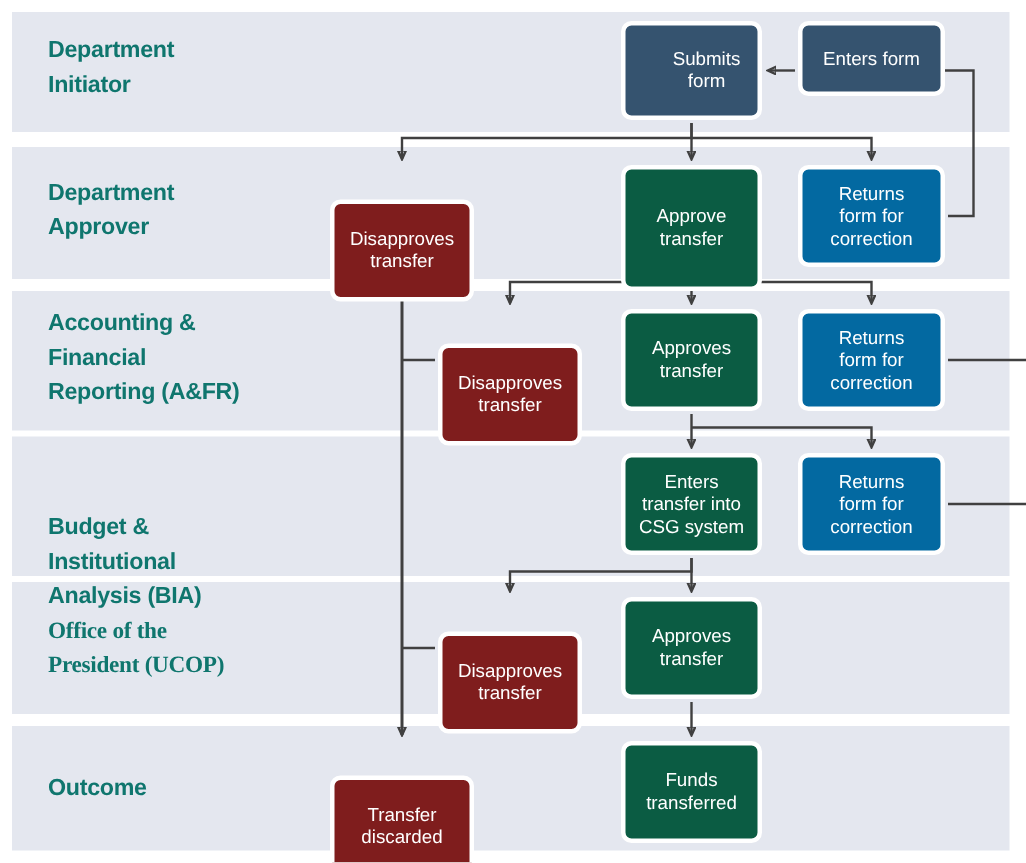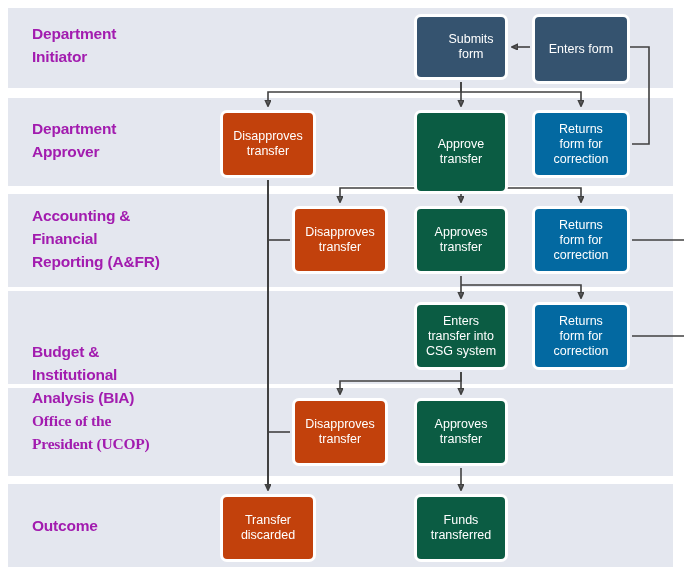--- a/index.html
+++ b/index.html
@@ -13,21 +13,21 @@
   }
   .band{
     position:absolute;
     left:8px;
     width:665px;
     background:#e4e7ef;
   }
   .band-label{
     position:absolute;
     left:32px;
-    color:#a21caf;
+    color:#0f766e;
     font-weight:bold;
     font-size:15.5px;
     line-height:23px;
     letter-spacing:-0.2px;
     white-space:pre-line;
   }
   .node{
     position:absolute;
     border-radius:7px;
     border:3px solid #ffffff;
@@ -36,21 +36,21 @@
     display:flex;
     align-items:center;
     justify-content:center;
     text-align:center;
     font-size:12.5px;
     line-height:15px;
     white-space:pre-line;
     padding:2px 4px;
   }
   .node.blue{background:#35536f;}
-  .node.red{background:#c2410c;}
+  .node.red{background:#7f1d1d;margin-top:23px;}
   .node.green{background:#0b5c43;}
   .node.gold{background:#0369a1;}
   svg.conn{
     position:absolute;
     left:0;top:0;
     width:684px;height:575px;
     pointer-events:none;
   }
   svg.conn path, svg.conn line{
     stroke:#404040;
@@ -114,21 +114,21 @@
     <path d="M461,372 L461,381 L340,381 L340,394" marker-end="url(#arw)"></path>
     <path d="M461,372 L461,394" marker-end="url(#arw)"></path>
 
     <path d="M461,468 L461,490" marker-end="url(#arw)"></path>
 
     <path class="thick" d="M268,180 L268,490" marker-end="url(#arw)"></path>
     <path d="M290,240 L268,240"></path>
     <path d="M290,432 L268,432"></path>
   </svg>
 
-  <div class="node blue" style="left:532px;top:14px;width:98px;height:70px;">Enters form</div>
+  <div class="node blue" style="left:532px;top:14px;width:98px;height:50px;">Enters form</div>
   <div class="node blue" style="left:414px;top:14px;width:94px;height:66px;padding-left:24px;">Submits
 form</div>
 
   <div class="node red" style="left:220px;top:110px;width:96px;height:68px;">Disapproves
 transfer</div>
   <div class="node green" style="left:414px;top:110px;width:94px;height:84px;">Approve
 transfer</div>
   <div class="node gold" style="left:532px;top:110px;width:98px;height:68px;">Returns
 form for
 correction</div>

